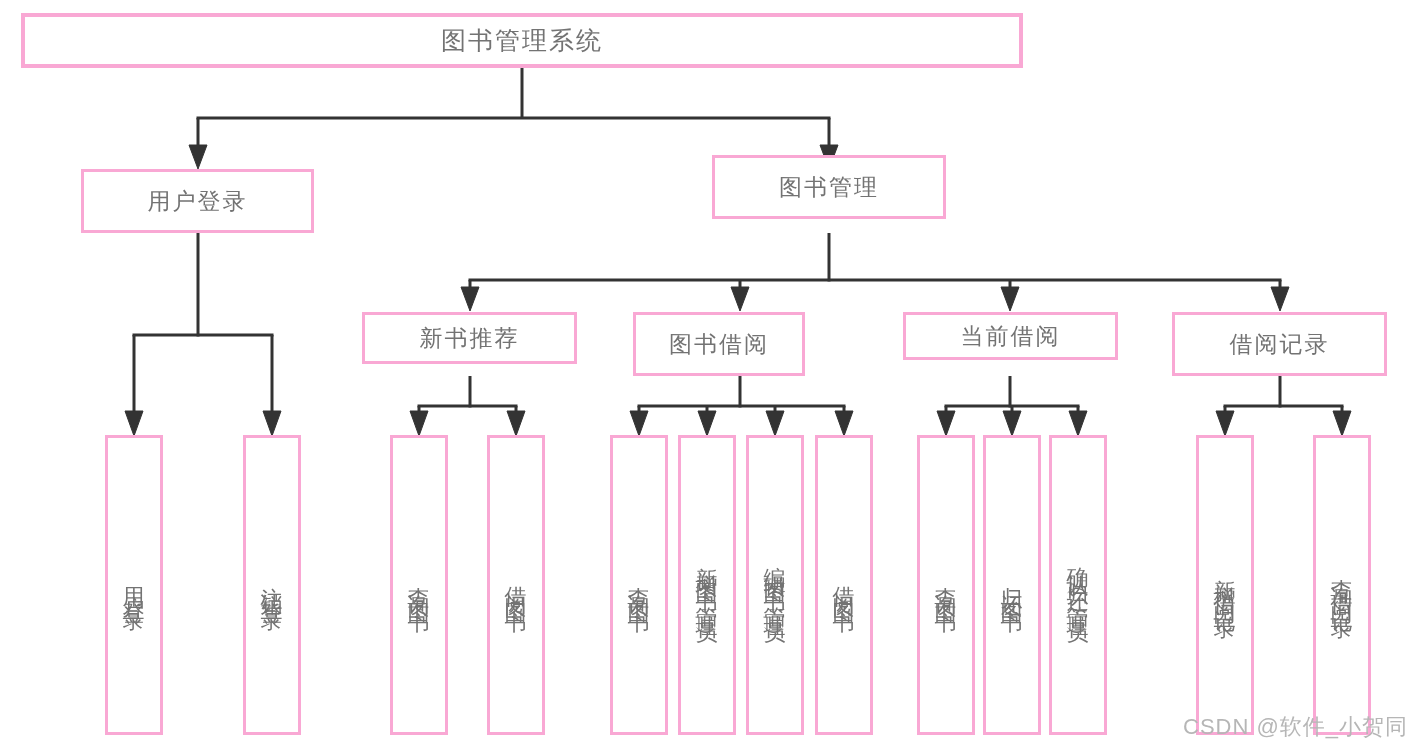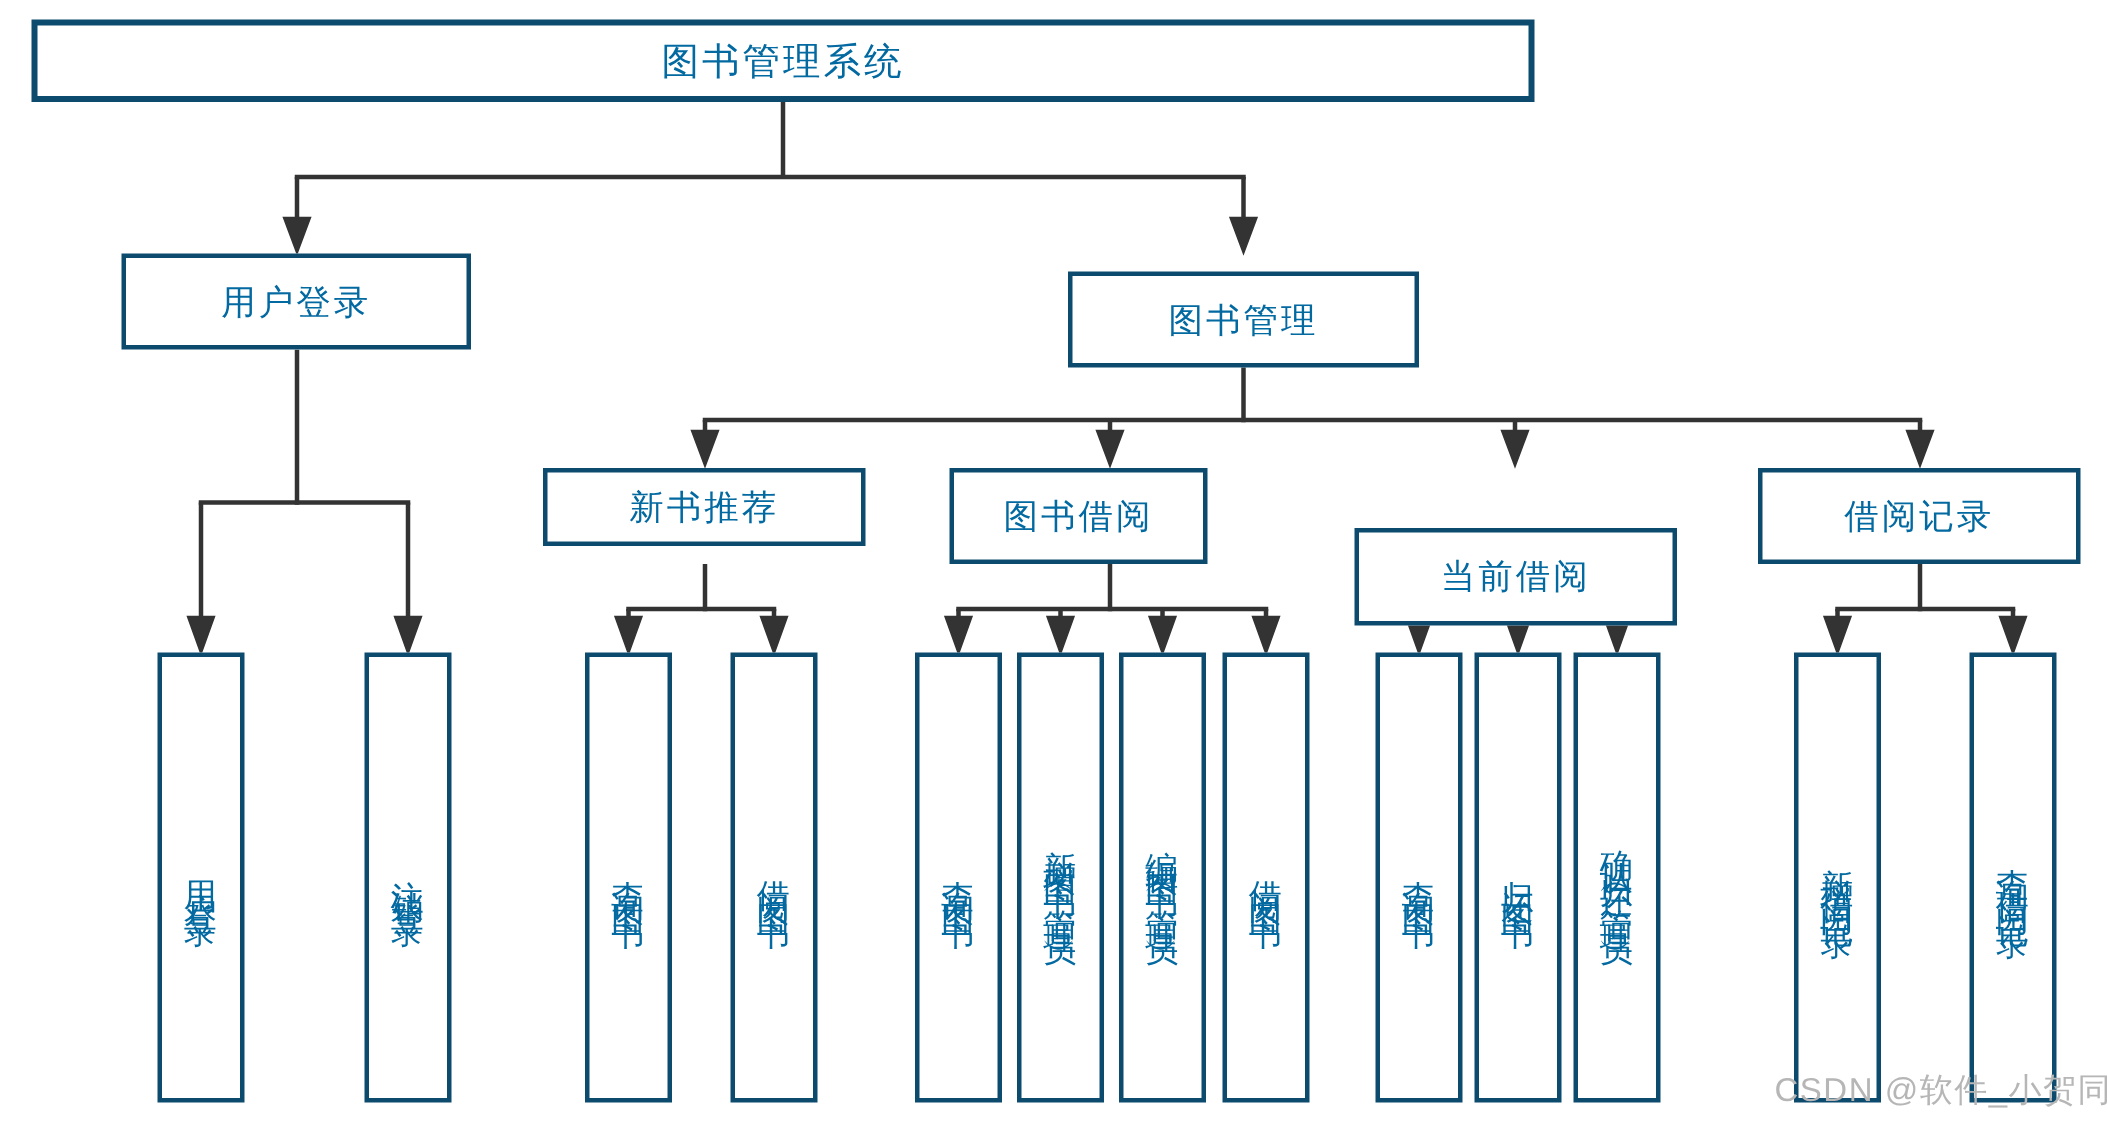--- a/index.html
+++ b/index.html
@@ -15,23 +15,23 @@
     position: absolute;
     left: 0; top: 0;
     width: 1405px; height: 747px;
     z-index: 1;
   }
   svg.connectors line { stroke: #333333; stroke-width: 3; }
   svg.connectors polygon { fill: #333333; stroke: #333333; }
   .node {
     position: absolute;
     box-sizing: border-box;
-    border: 3px solid #0c4a6e;
+    border: 3px solid #f9a8d4;
     background: #ffffff;
-    color: #0369a1;
+    color: #737373;
     display: flex;
     align-items: center;
     justify-content: center;
     text-align: center;
     z-index: 2;
   }
   .node.root {
     border-width: 4px;
     font-size: 25px;
     letter-spacing: 2px;
@@ -121,25 +121,25 @@
     <line x1="1223.5" y1="406" x2="1343.5" y2="406"></line>
     <line x1="1225" y1="406" x2="1225" y2="413"></line>
     <line x1="1342" y1="406" x2="1342" y2="413"></line>
     <polygon points="1216,411 1234,411 1225,436"></polygon>
     <polygon points="1333,411 1351,411 1342,436"></polygon>
   </svg>
 
   <div class="node root" style="left:21px; top:13px; width:1002px; height:55px;">图书管理系统</div>
 
   <div class="node h" style="left:81px; top:169px; width:233px; height:64px;">用户登录</div>
-  <div class="node h" style="left:712px; top:181px; width:234px; height:64px;">图书管理</div>
+  <div class="node h" style="left:712px; top:155px; width:234px; height:64px;">图书管理</div>
 
   <div class="node h" style="left:362px; top:312px; width:215px; height:52px;">新书推荐</div>
   <div class="node h" style="left:633px; top:312px; width:172px; height:64px;">图书借阅</div>
-  <div class="node h" style="left:903px; top:312px; width:215px; height:65px;margin-top:40px;">当前借阅</div>
+  <div class="node h" style="left:903px; top:312px; width:215px; height:48px;">当前借阅</div>
   <div class="node h" style="left:1172px; top:312px; width:215px; height:64px;">借阅记录</div>
 
   <div class="node v" style="left:105px; top:435px; width:58px; height:300px;">用户登录</div>
   <div class="node v" style="left:243px; top:435px; width:58px; height:300px;">注销登录</div>
 
   <div class="node v" style="left:390px; top:435px; width:58px; height:300px;">查询图书</div>
   <div class="node v" style="left:487px; top:435px; width:58px; height:300px;">借阅图书</div>
 
   <div class="node v" style="left:610px; top:435px; width:58px; height:300px;">查询图书</div>
   <div class="node v" style="left:678px; top:435px; width:58px; height:300px;">新增图书（管理员）</div>

